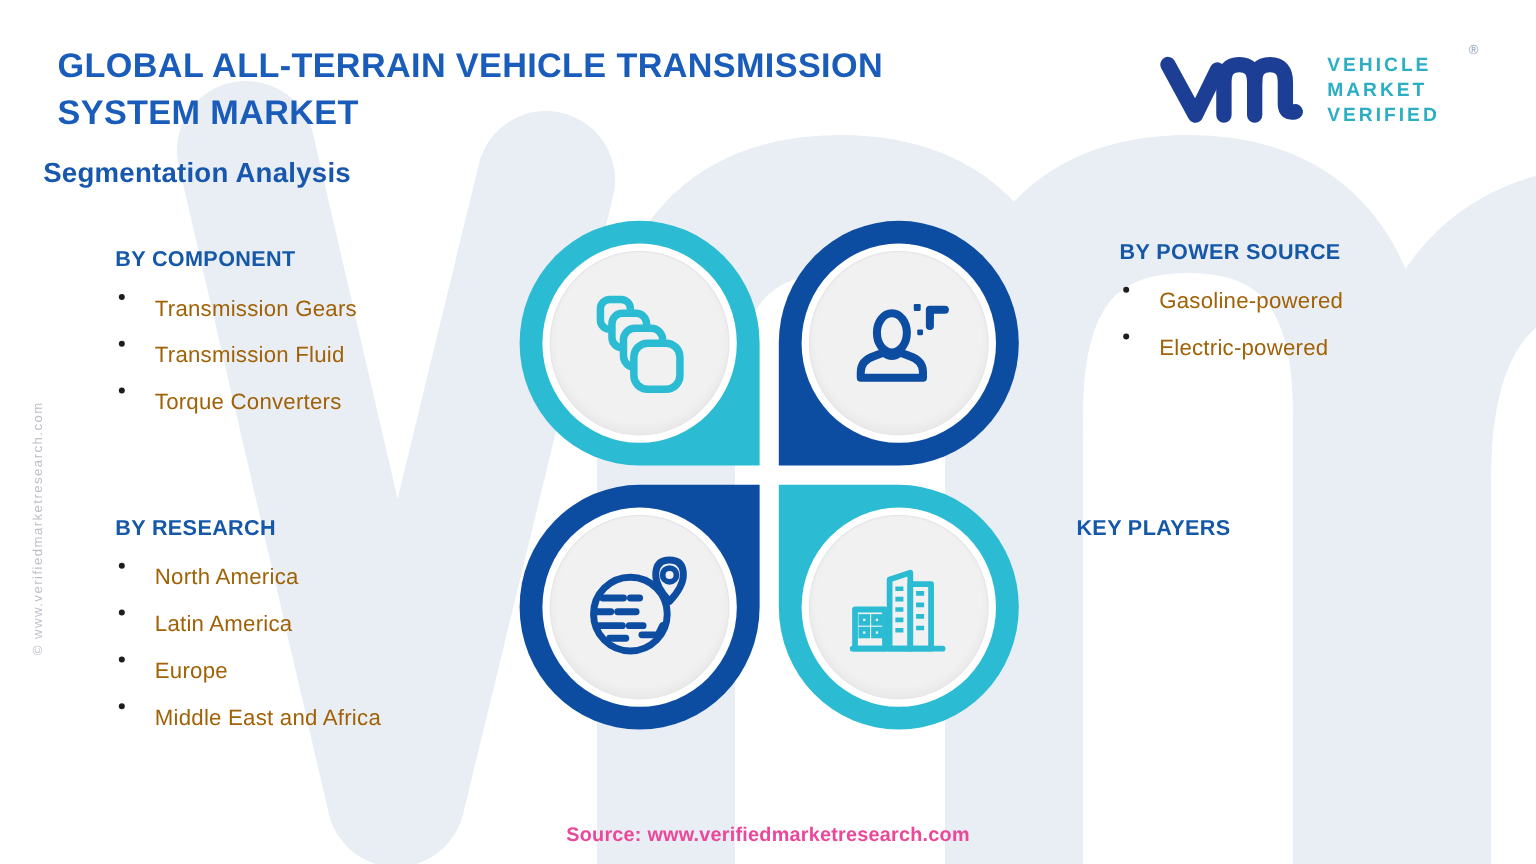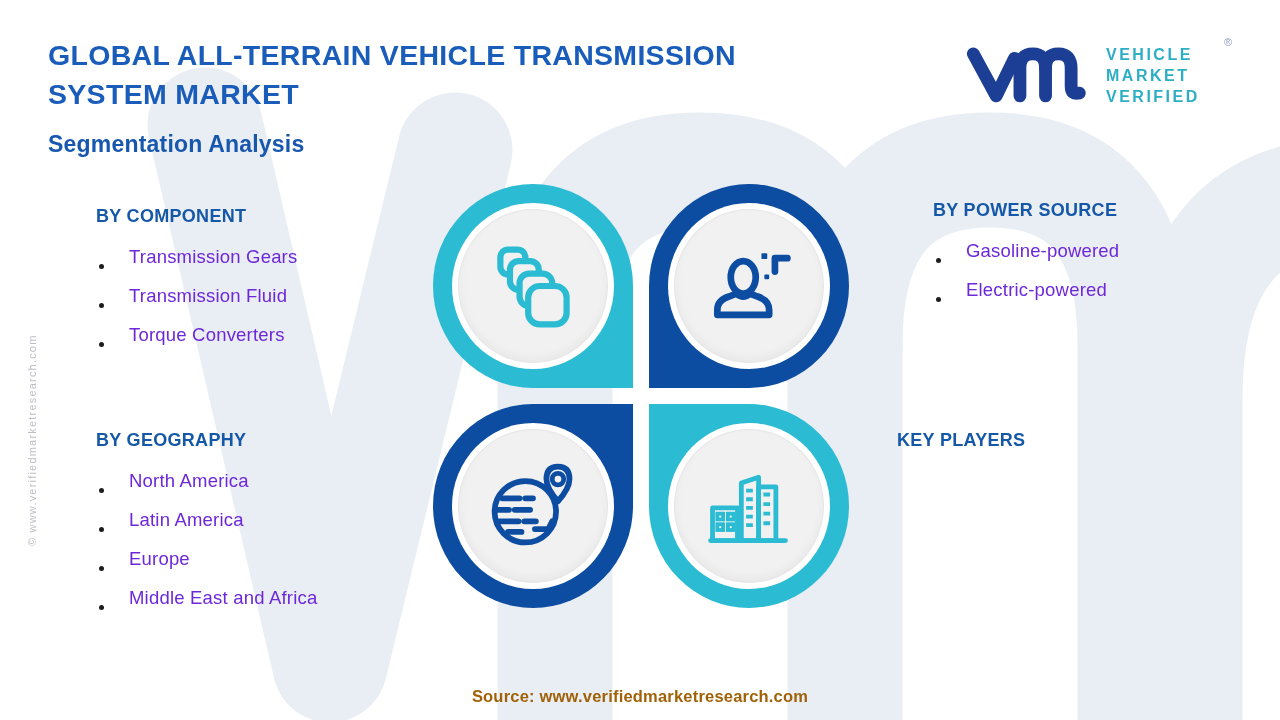--- a/index.html
+++ b/index.html
@@ -8,36 +8,36 @@
     font-family:"Liberation Sans","DejaVu Sans",sans-serif;background:#ffffff;
   }
   
   .watermark{position:absolute;inset:0;z-index:0;}
   
   .title{
     position:absolute;left:48px;top:36px;z-index:2;
     color:#1A5CBA;font-size:28.5px;font-weight:700;line-height:39px;letter-spacing:.3px;
   }
   .subtitle{
-    position:absolute;left:48px;top:131px;z-index:2;
+    position:absolute;left:36px;top:131px;z-index:2;
     color:#1757AE;font-size:23px;font-weight:600;letter-spacing:.2px;
   }
   .logo{position:absolute;left:966px;top:36px;width:290px;height:78px;z-index:2;}
   .logo .monogram{position:absolute;left:0;top:4px;}
   .logo .logo-text{
     position:absolute;left:140px;top:8px;color:#2CAEC4;
     font-size:16px;font-weight:700;letter-spacing:2.5px;line-height:21px;
   }
   .logo .reg{position:absolute;left:258px;top:0;font-size:11px;color:#8FA0BF;font-weight:400;}
   
   .seg{position:absolute;z-index:2;}
   .seg h2{margin:0 0 18px 0;color:#1658A8;font-size:18px;font-weight:700;letter-spacing:.3px;}
   .seg ul{list-style:none;margin:0;padding:0;}
-  .seg li{display:flex;align-items:flex-end;margin:0 0 15px 0;line-height:24px;
-          color:#6d28d9;font-size:18.5px;font-weight:500;letter-spacing:.2px;}
+  .seg li{display:flex;align-items:flex-start;margin:0 0 15px 0;line-height:24px;
+          color:#a16207;font-size:18.5px;font-weight:500;letter-spacing:.2px;}
   .dot{flex:0 0 auto;width:5px;height:5px;border-radius:50%;background:#1D1D1F;margin:0 25px 0 3px;}
   .pos-component{left:96px;top:206px;width:330px;}
   .pos-power{left:933px;top:200px;width:350px;}
   .pos-geo{left:96px;top:430px;width:330px;}
   .pos-players{left:897px;top:430px;width:370px;}
   
   .quad{
     position:absolute;left:433px;top:184px;z-index:1;
     display:grid;grid-template-columns:200px 200px;grid-template-rows:204px 204px;gap:16px;
   }
@@ -48,21 +48,21 @@
   .tile.br{background:#2BBCD4;border-radius:0 50% 50% 50%;}
   .ring-inner{position:absolute;inset:19px;border-radius:50%;background:#ffffff;}
   .disc{
     position:absolute;inset:7px;border-radius:50%;background:#F1F1F2;
     box-shadow:0 0 0 1px #E6E6E8, inset 0 -4px 8px rgba(0,0,0,.04);
     display:flex;align-items:center;justify-content:center;
   }
   
   .source{
     position:absolute;left:0;right:0;top:687px;text-align:center;z-index:2;
-    color:#a16207;font-size:16.5px;font-weight:700;letter-spacing:.2px;
+    color:#ec4899;font-size:16.5px;font-weight:700;letter-spacing:.2px;
   }
   .side-note{
     position:absolute;left:26px;top:546px;z-index:2;
     transform:rotate(-90deg);transform-origin:left top;white-space:nowrap;
     color:#BCBFC7;font-size:11px;letter-spacing:1.2px;
   }
 </style>
 </head>
 <body>
 
@@ -126,21 +126,21 @@
           <span>Gasoline-powered</span>
         </li>
       <li>
           <span class="dot"></span>
           <span>Electric-powered</span>
         </li>
     </ul>
   </section>
 
   <section class="seg pos-geo">
-    <h2>BY GEOGRAPHY</h2>
+    <h2>BY RESEARCH</h2>
     <ul>
       <li>
           <span class="dot"></span>
           <span>North America</span>
         </li>
       <li>
           <span class="dot"></span>
           <span>Latin America</span>
         </li>
       <li>

